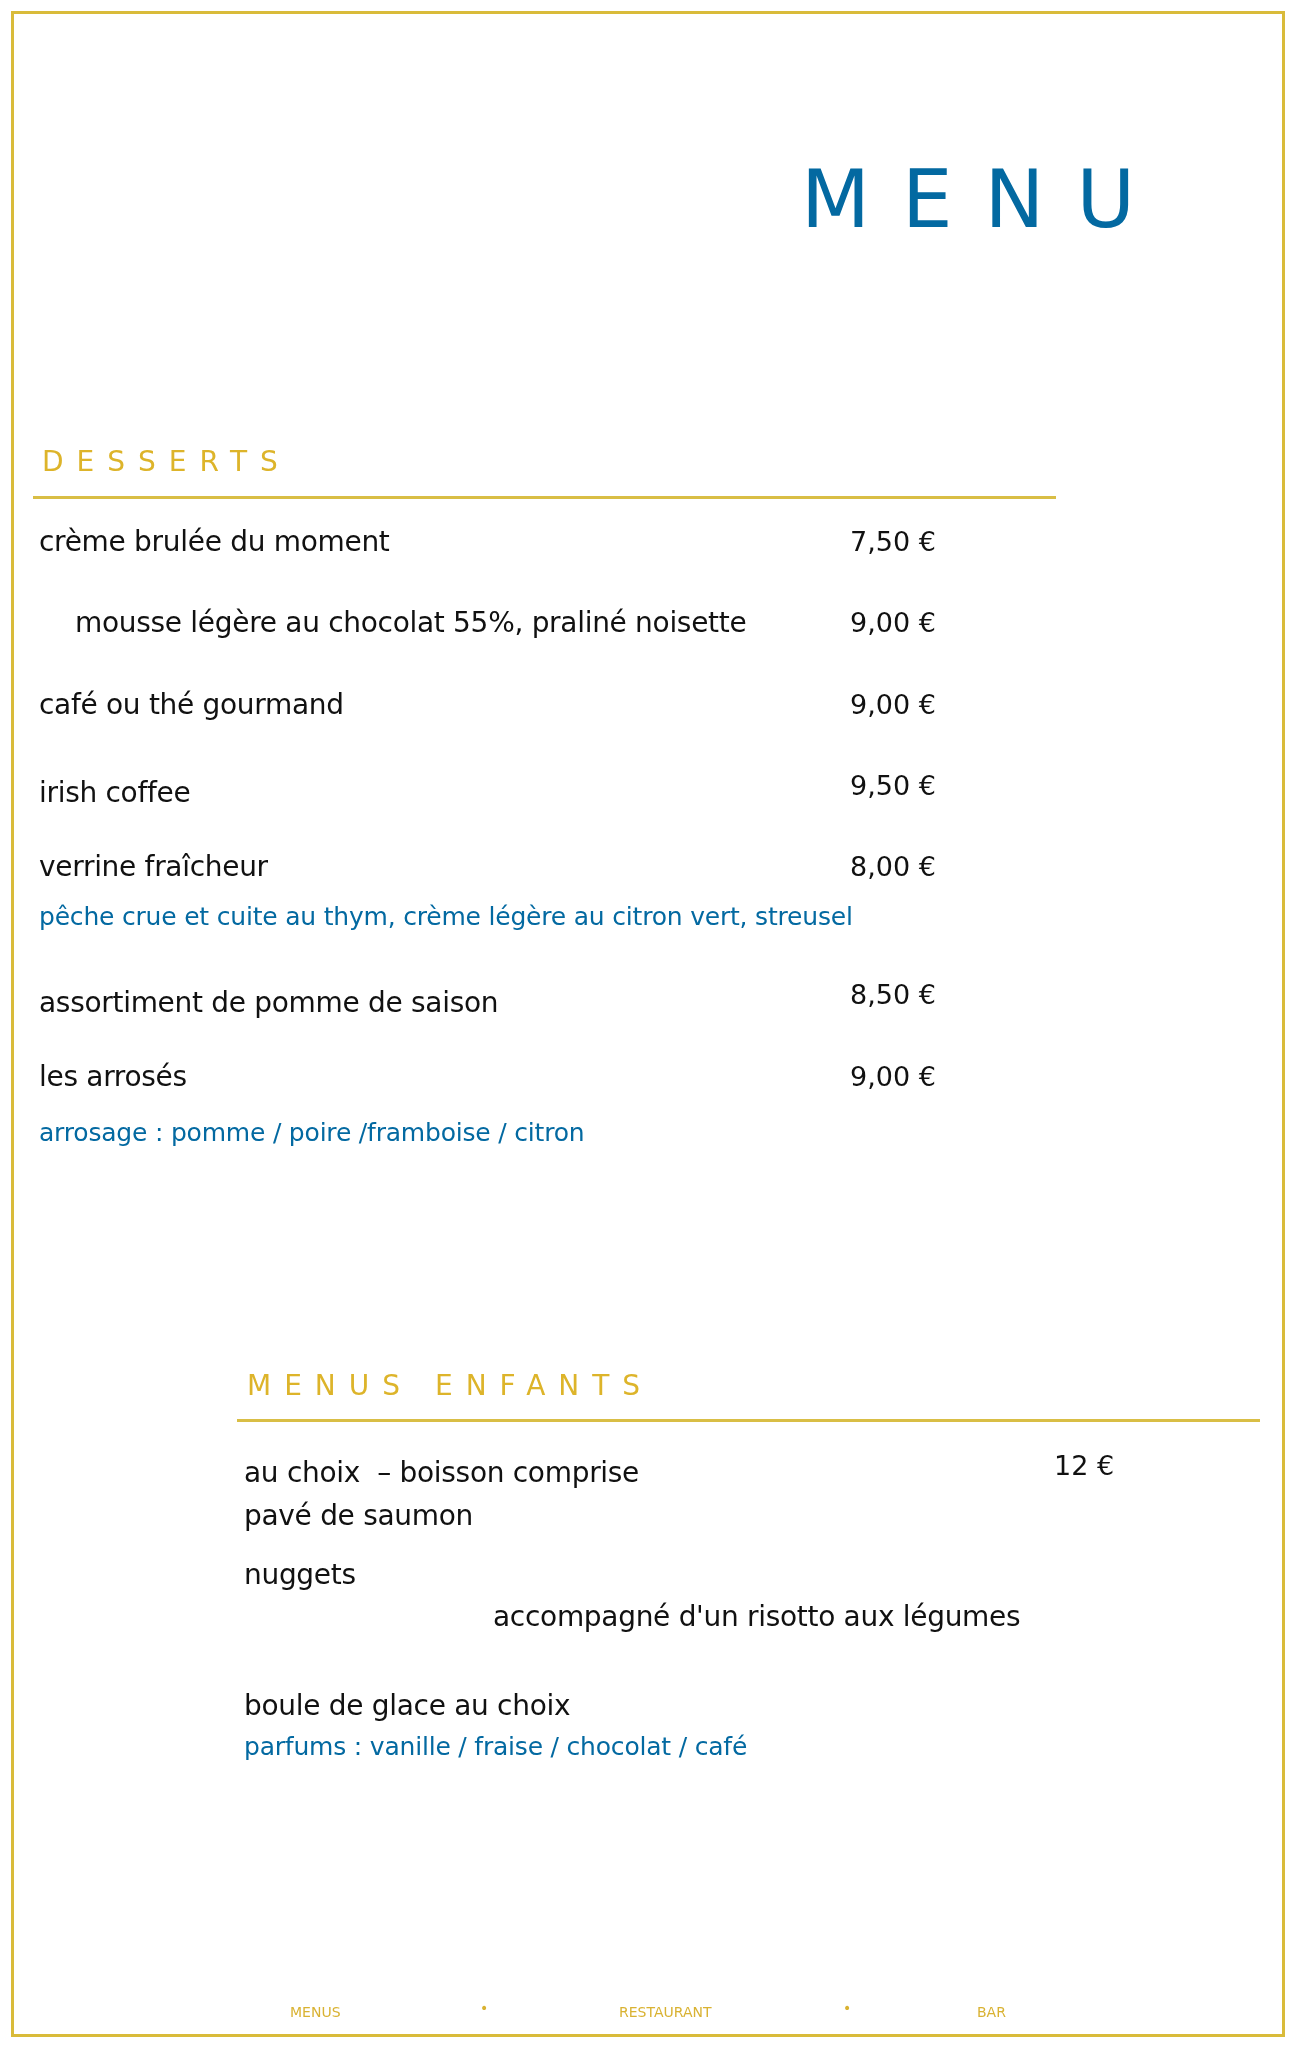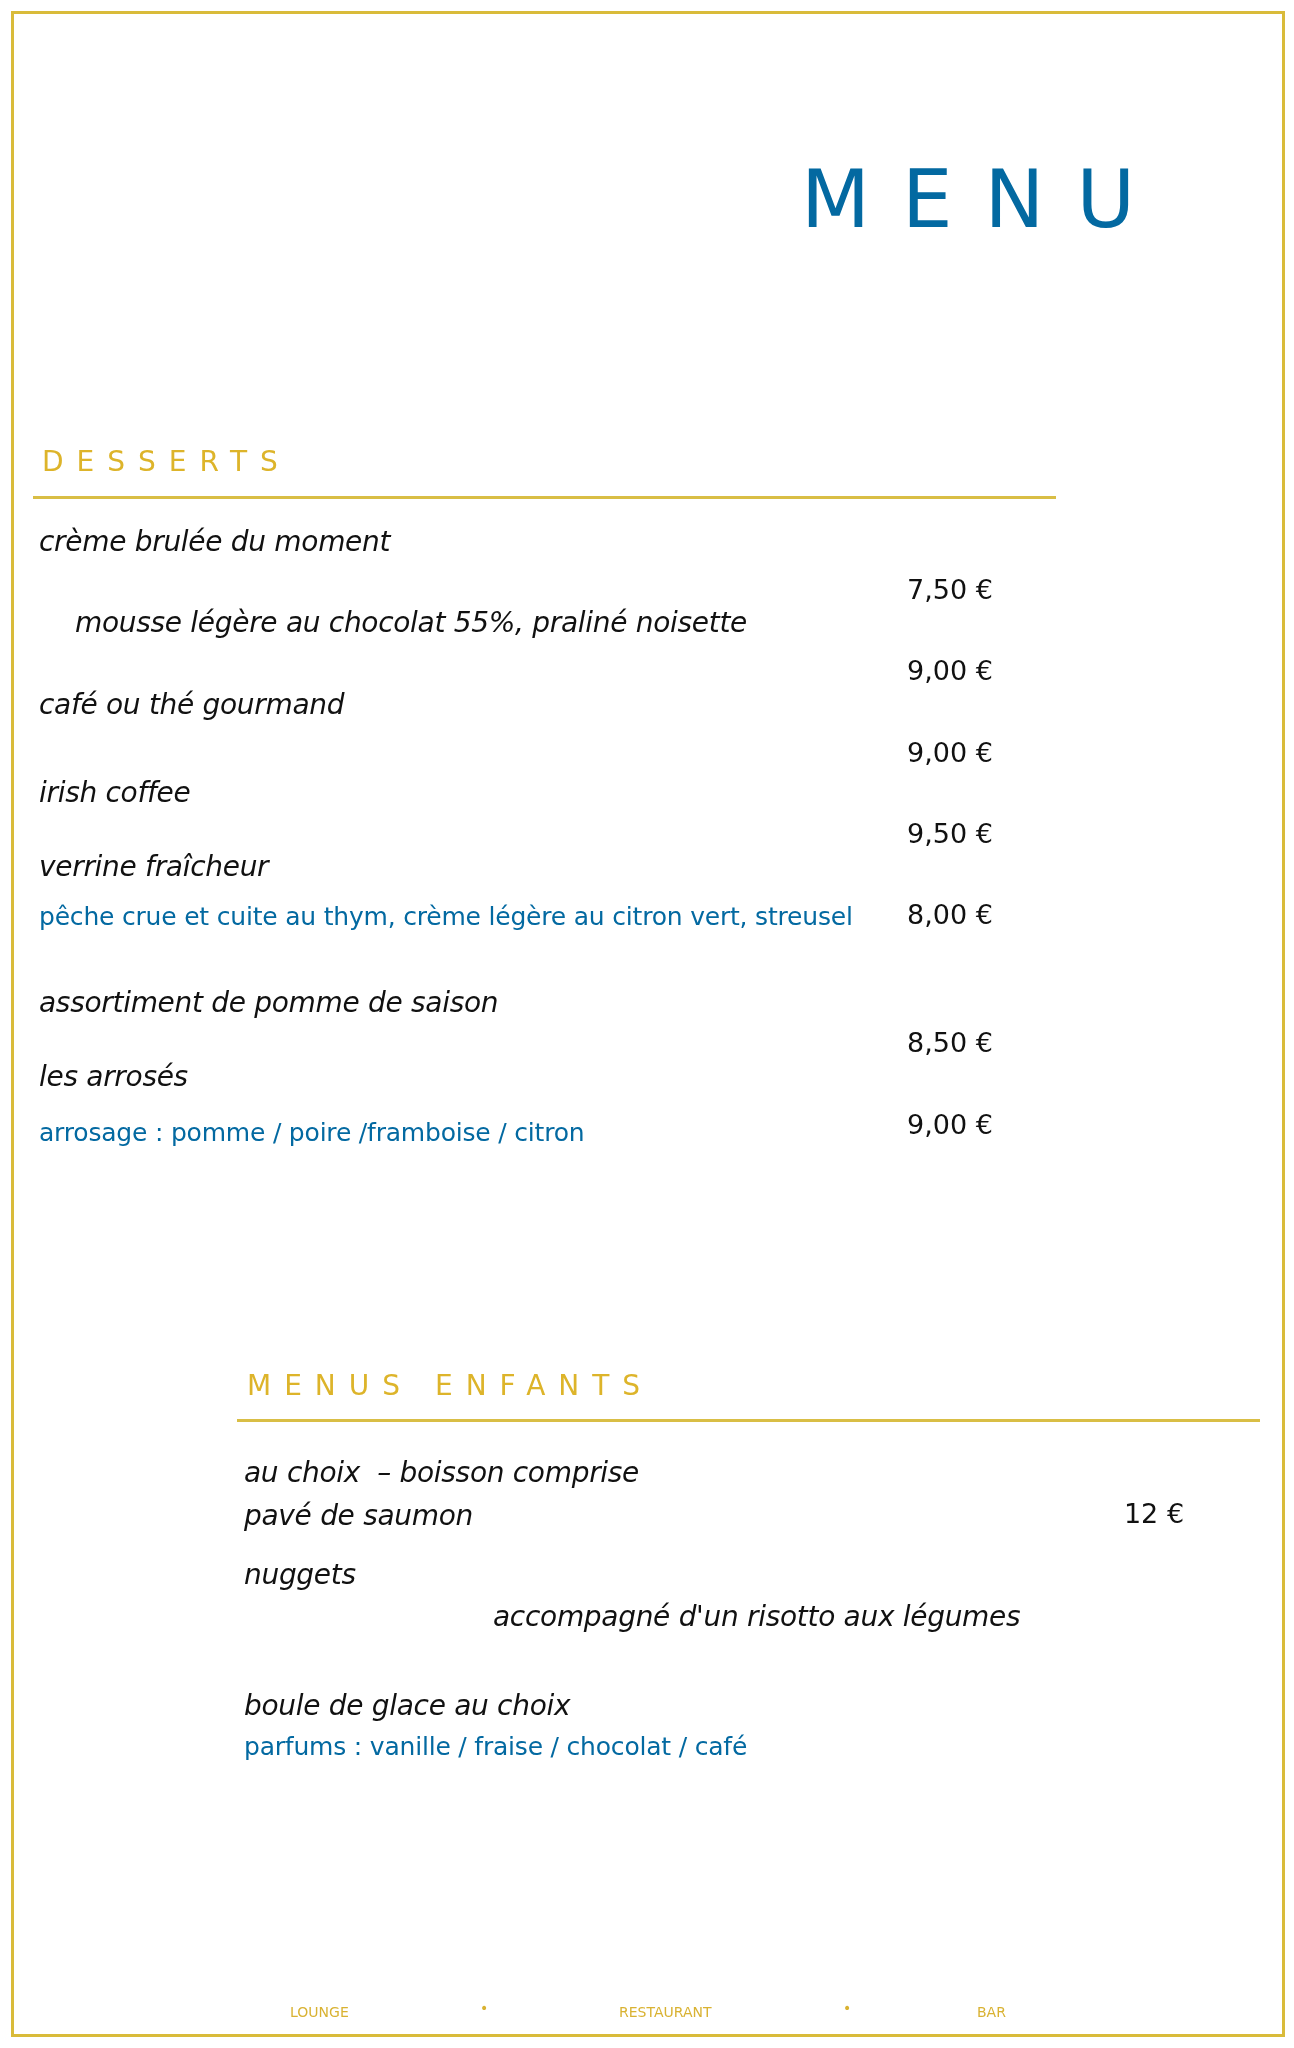--- a/index.html
+++ b/index.html
@@ -17,23 +17,23 @@
     .title {
       left:801px; top:150px; font-size:80px; line-height:100px;
       letter-spacing:32px; color:#0369a1; font-family:"DejaVu Sans", sans-serif;
       font-weight:normal;
     }
     .section-head {
       font-size:28px; line-height:44px; letter-spacing:13px; color:#DDB42A;
       font-family:"DejaVu Sans", sans-serif;
     }
     .rule { position:absolute; height:3px; background:#D9BE45; }
-    .item { font-size:28px; line-height:36px; color:#111; letter-spacing:-0.3px;font-style:italic; }
+    .item { font-size:28px; line-height:36px; color:#111; letter-spacing:-0.3px; }
     .desc { font-size:25px; line-height:32px; color:#0369a1; letter-spacing:-0.2px; }
-    .price { font-size:27px; line-height:36px; color:#111; text-align:center; width:200px;margin-top:48px; }
+    .price { font-size:27px; line-height:36px; color:#111; text-align:left; width:200px; }
     .clip { overflow:hidden; }
     .footer-link { font-size:14px; line-height:20px; color:#D9B232; letter-spacing:0; }
     .footer-dot { font-size:14px; line-height:20px; color:#D9B232; }
   </style>
 </head>
 <body>
 
 <div class="frame"></div>
 
 <div class="abs title">MENU</div>
@@ -73,18 +73,18 @@
   <div class="abs item" style="left:244px; top:1455px; white-space:pre;">au choix  – boisson comprise</div>
   <div class="abs price" style="left:1054px; top:1448px;">12 €</div>
   <div class="abs item" style="left:244px; top:1498px;">pavé de saumon</div>
   <div class="abs item" style="left:244px; top:1557px;">nuggets</div>
   <div class="abs item" style="left:493px; top:1599px;">accompagné d'un risotto aux légumes</div>
   <div class="abs item" style="left:244px; top:1688px;">boule de glace au choix</div>
   <div class="abs desc" style="left:244px; top:1731px;">parfums : vanille / fraise / chocolat / café</div>
 </div>
 
 <div>
-  <div class="abs footer-link" style="left:290px; top:2002px;">LOUNGE</div>
+  <div class="abs footer-link" style="left:290px; top:2002px;">MENUS</div>
   <div class="abs footer-dot" style="left:480px; top:1998px;">•</div>
   <div class="abs footer-link" style="left:619px; top:2002px;">RESTAURANT</div>
   <div class="abs footer-dot" style="left:843px; top:1998px;">•</div>
   <div class="abs footer-link" style="left:977px; top:2002px;">BAR</div>
 </div>
 
 </body></html>

